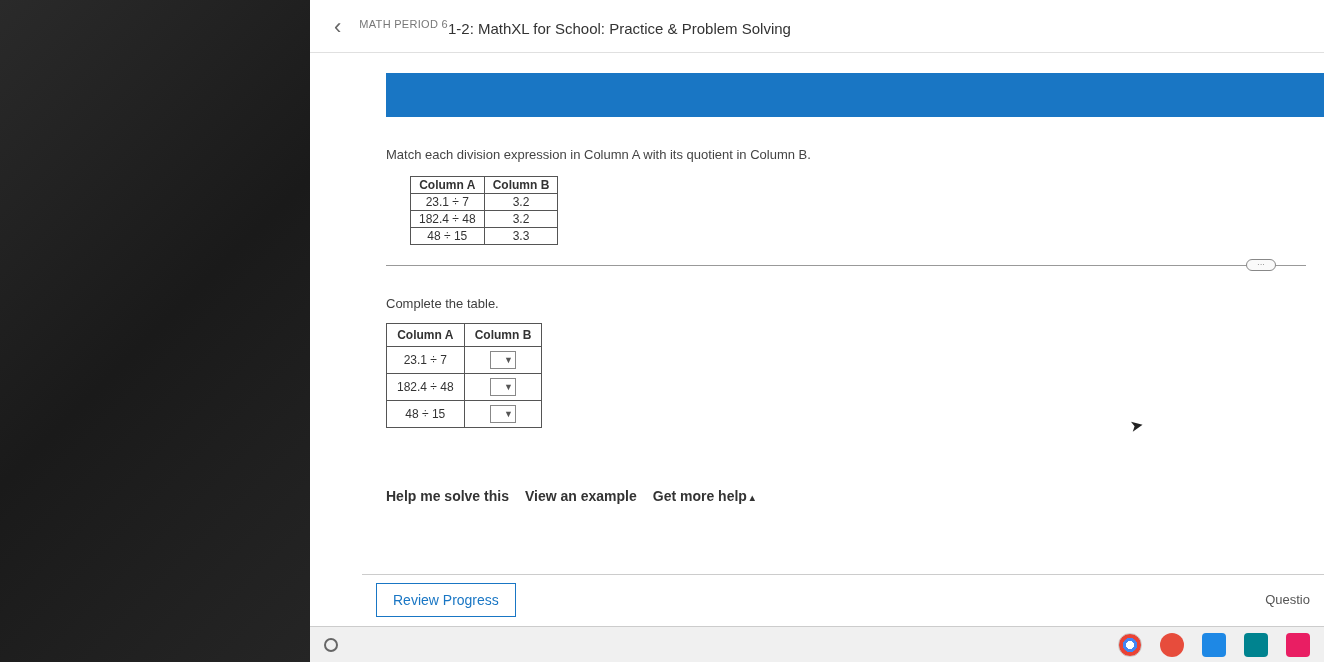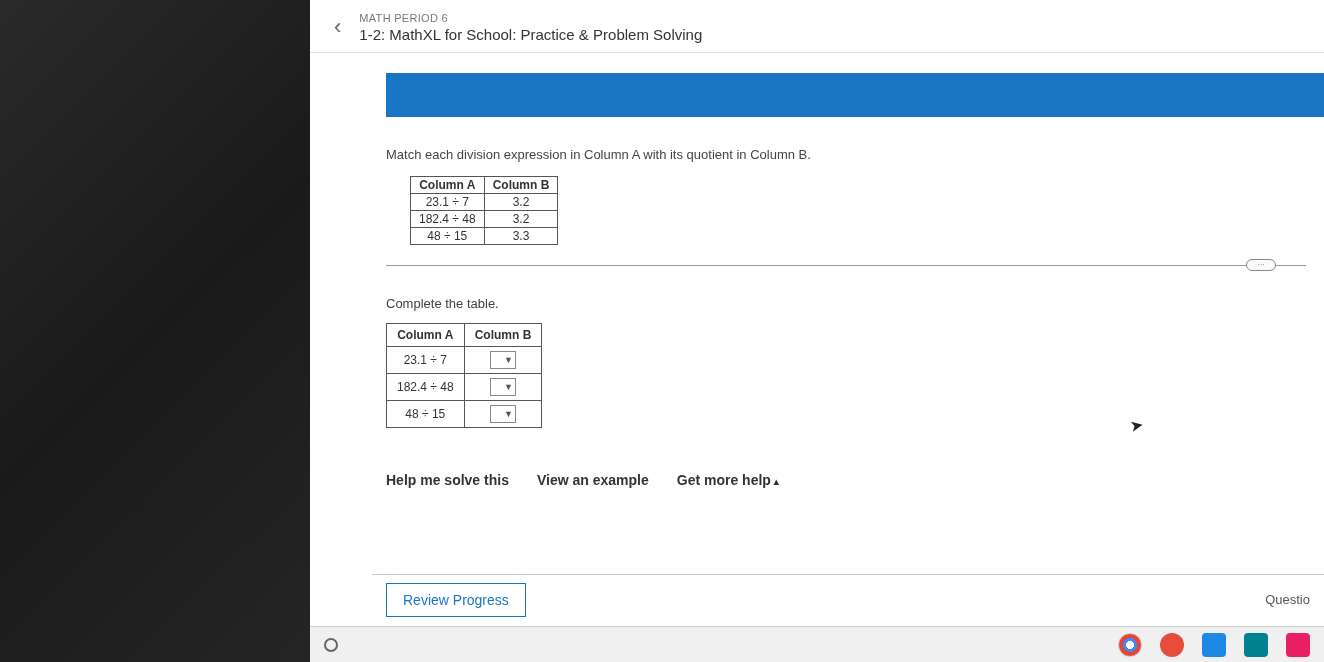--- a/index.html
+++ b/index.html
@@ -33,21 +33,21 @@
       gap: 12px;
       border-bottom: 1px solid #e0e0e0;
     }
     .back-btn {
       font-size: 22px;
       color: #666;
       cursor: pointer;
       padding: 4px 6px;
       user-select: none;
     }
-    .header-text { display: flex; flex-direction: column; justify-content: center; }
+    .header-text { display: flex; flex-direction: row; justify-content: center; }
     .course-name {
       font-size: 11px;
       color: #777;
       letter-spacing: 0.3px;
     }
     .assignment-title {
       font-size: 15px;
       color: #333;
       margin-top: 2px;
     }
@@ -129,39 +129,39 @@
       border: 1px solid #888;
       background: #fff;
       cursor: pointer;
       padding-right: 2px;
     }
     .dropdown-arrow {
       font-size: 9px;
       color: #555;
     }
     .help-row {
-      margin-top: 44px;
-      display: flex;
-      gap: 28px;
+      margin-top: 60px;
+      display: flex;
+      gap: 16px;
       align-items: flex-end;
       font-size: 14px;
     }
     .help-link {
       color: #333;
       font-weight: 600;
       cursor: pointer;
     }
     .help-link.dropdown::after {
       content: " ▴";
       font-size: 10px;
     }
     .footer-bar {
       position: absolute;
       bottom: 38px;
-      left: 62px;
+      left: 52px;
       right: 0;
       height: 50px;
       border-top: 1px solid #ccc;
       display: flex;
       align-items: center;
       padding: 0 14px;
       justify-content: space-between;
     }
     .review-btn {
       border: 1px solid #1976c4;

